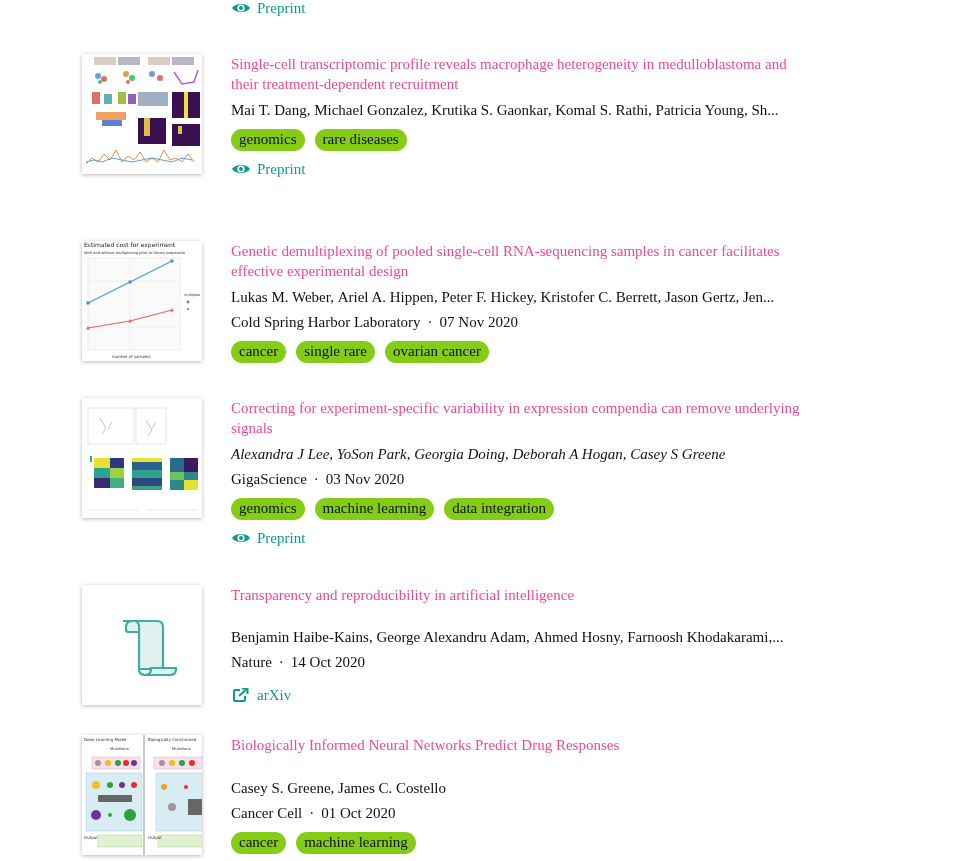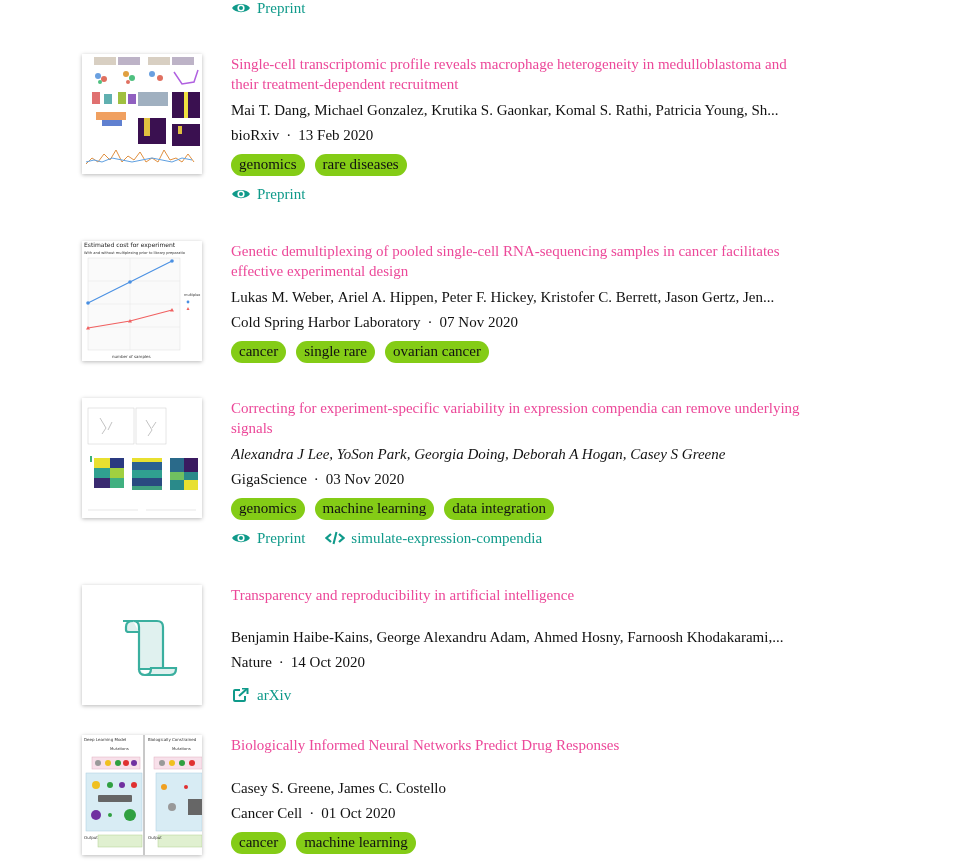--- a/index.html
+++ b/index.html
@@ -144,23 +144,20 @@
           <rect x="96" y="72" width="4" height="8" fill="#e0c040"></rect>
         <path d="M4 110 L10 104 L16 108 L22 100 L28 106 L34 96 L40 108 L46 102 L52 106 L58 98 L64 108 L70 104 L76 108 L82 96 L88 106 L94 104 L100 108 L106 100 L112 108" stroke="#e09040" fill="none" stroke-width="1"></path>
         <path d="M4 108 L12 106 L20 108 L30 104 L40 106 L50 108 L60 106 L70 104 L80 106 L90 108 L100 104 L110 106" stroke="#60a0e0" fill="none" stroke-width="1"></path>
       </svg>
     </div>
     <div class="info">
       <a class="title">Single-cell transcriptomic profile reveals macrophage heterogeneity in medulloblastoma and their treatment-dependent recruitment</a>
       <div class="authors" style="margin-top:4px;">
         <span class="author">Mai T. Dang</span><span class="author">Michael Gonzalez</span><span class="author">Krutika S. Gaonkar</span><span class="author">Komal S. Rathi</span><span class="author">Patricia Young</span><span class="author">Sh...</span>
       </div>
-      <div class="meta">
-        <span>bioRxiv</span><span class="dot">·</span><span>13 Feb 2020</span>
-      </div>
       <div class="tags">
         <span class="tag">genomics</span>
         <span class="tag">rare diseases</span>
       </div>
       <div class="links">
         <span class="link">
           <svg viewBox="0 0 20 14">
               <path d="M1 7 C4 1.5,16 1.5,19 7 C16 12.5,4 12.5,1 7Z" fill="#0f9a8a"></path>
               <circle cx="10" cy="7" r="3.6" fill="#fff"></circle>
               <circle cx="10" cy="7" r="2" fill="#0f9a8a"></circle>
@@ -256,28 +253,20 @@
         <span class="tag">data integration</span>
       </div>
       <div class="links">
         <span class="link">
           <svg viewBox="0 0 20 14">
               <path d="M1 7 C4 1.5,16 1.5,19 7 C16 12.5,4 12.5,1 7Z" fill="#0f9a8a"></path>
               <circle cx="10" cy="7" r="3.6" fill="#fff"></circle>
               <circle cx="10" cy="7" r="2" fill="#0f9a8a"></circle>
             </svg>
           <span>Preprint</span>
-        </span>
-        <span class="link">
-          <svg viewBox="0 0 20 14">
-              <path d="M6 3 L1.5 7 L6 11" stroke="#0f9a8a" stroke-width="2.2" fill="none"></path>
-              <path d="M14 3 L18.5 7 L14 11" stroke="#0f9a8a" stroke-width="2.2" fill="none"></path>
-              <path d="M11.5 1 L8.5 13" stroke="#0f9a8a" stroke-width="2"></path>
-            </svg>
-          <span>simulate-expression-compendia</span>
         </span>
       </div>
     </div>
   </div>
 
   <div class="citation" style="top:585px;">
     <div class="thumb">
       <svg viewBox="0 0 120 120">
         <rect width="120" height="120" fill="#fff"></rect>
         <path d="M41 36 L75 36 Q81 36 81 42 L81 84 L57 84 L57 42 Q57 36 51 36" fill="#e0f1ef" stroke="#3aaf9f" stroke-width="2.2"></path>

